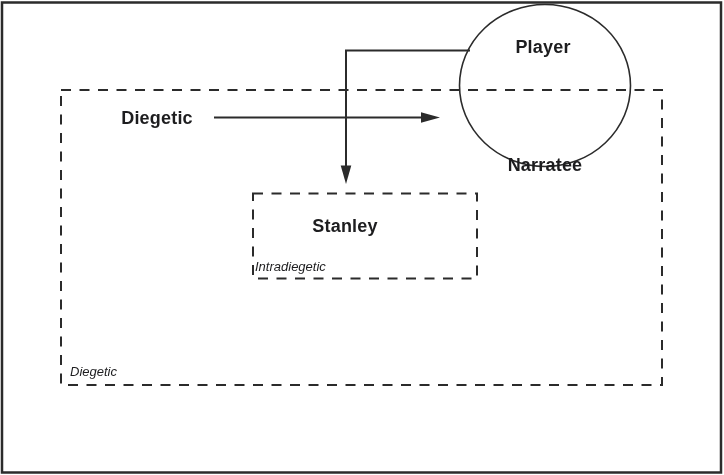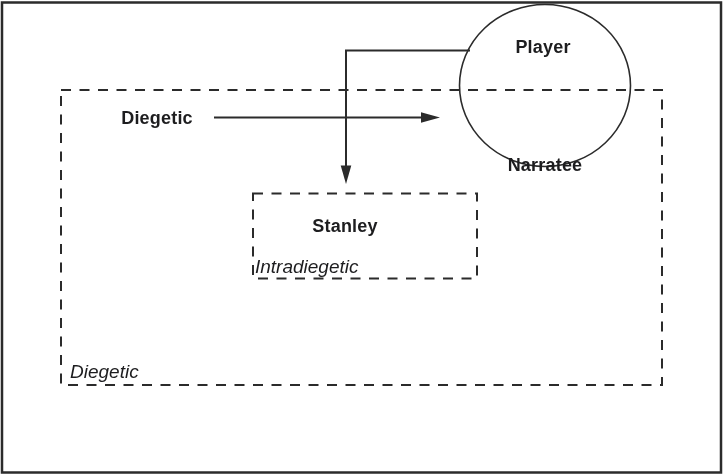--- a/index.html
+++ b/index.html
@@ -30,21 +30,21 @@
     line-height: 1;
   }
   .lbl-bold {
     font-weight: 700;
     font-size: 18px;
     transform: translate(-50%, -50%);
     letter-spacing: 0.2px;
   }
   .lbl-italic {
     font-style: italic;
-    font-size: 19px;
+    font-size: 13px;
     transform: translateY(-50%);
   }
 </style>
 </head>
 <body>
 
 <div id="stage">
 
   <svg id="shapes" width="724" height="475" viewBox="0 0 724 475">
 

